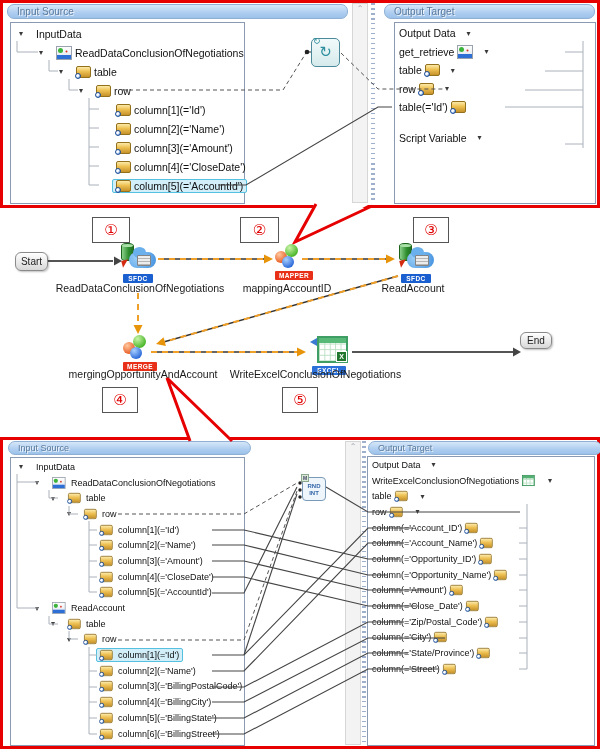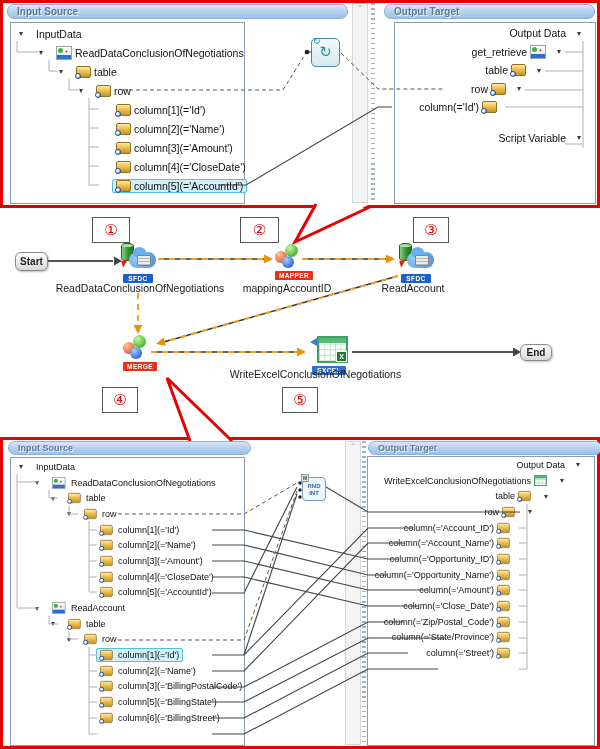--- a/index.html
+++ b/index.html
@@ -1,32 +1,32 @@
 <!DOCTYPE html>
 <html style="--panel-border: #e60000; --sel-fill: #d2eef9; --sel-border: #55c0e0; --sfdc-badge: #1a5fd0; --mapper-badge: #e83018; --excel-badge: #2a70d8;"><head>
 <meta charset="utf-8">
 <style>
   html,body{margin:0;padding:0;background:#fff;}
   #page{position:relative;width:600px;height:749px;background:#fff;overflow:hidden;
         font-family:"Liberation Sans",sans-serif;color:#111;}
   .abs{position:absolute;}
   .redpanel{border:3px solid var(--panel-border,#e60000);background:#fff;}
   .hdr{background:linear-gradient(180deg,#d6e7f8 0%,#aecdf0 60%,#9cc2ea 100%);
-       border:1px solid #8fb0d4;border-radius:7px;color:#5a7a9c;font-weight:bold;
+       border:1px solid #8fb0d4;border-radius:7px;color:#5a7a9c;font-weight:normal;
        font-size:10px;line-height:13px;padding-left:9px;
        text-shadow:1px 1px 0 rgba(255,255,255,.8);}
   .tbox{background:#fff;border:1px solid #8a9ab2;}
   .scrollstrip{background:#f3f3f3;border:1px solid #d6d6d6;}
   .scrollstrip .up{display:block;color:#9aa0aa;font-size:8px;line-height:10px;text-align:center;}
   .splitter{width:4px;background-image:repeating-linear-gradient(to bottom,#9fb0cc 0 1.5px,transparent 1.5px 5px);}
   
   .tree{z-index:3;}
   .trow{display:flex;align-items:center;font-size:10.5px;white-space:nowrap;}
   .tree.small .trow{font-size:9px;}
-  .trow.right{justify-content:flex-end;}
+  .trow.right{}
   .exp{width:13px;flex:none;font-size:8px;color:#3a3a3a;}
   .exp-sp{width:13px;flex:none;}
   .trow.right .exp{width:11px;text-align:right;}
   .iw{display:flex;align-items:center;gap:3px;padding:0 3px;border:1px solid transparent;}
   .iw.sel{background:var(--sel-fill,#d2eef9);border:1px solid var(--sel-border,#55c0e0);border-radius:2px;}
   .lbl{color:#101010;}
   .ti{flex:none;display:inline-block;position:relative;}
   .tree.small .ti{transform:scale(.85);transform-origin:left center;}
   .ti-table,.ti-column{width:13px;height:10px;border:1px solid #93701c;border-radius:2px;
       background:linear-gradient(180deg,#fceaa9 0%,#eec052 45%,#c6922a 100%);}
@@ -42,21 +42,21 @@
   .ti-excel::before{content:"";position:absolute;left:0;right:0;top:0;height:3px;background:#55b074;}
   .ti-string{width:15px;height:12px;color:#1f48c8;font:italic bold 11px "DejaVu Serif",serif;line-height:11px;}
   .ti-string::after{content:"";position:absolute;right:0;bottom:1px;width:0;height:0;
       border-left:4px solid transparent;border-bottom:5px solid #333;}
   
   .node{z-index:10;}
   .nlabel{z-index:10;font-size:10.5px;text-align:center;color:#1a1a1a;}
   .numbox{z-index:10;width:34px;height:24px;background:#fff;border:1px solid #555;
       color:#e00000;font-family:"DejaVu Sans",sans-serif;font-size:15px;line-height:24px;text-align:center;}
   .pill{z-index:10;border:1.5px solid #8a8a8a;border-radius:6px;background:linear-gradient(#ffffff,#d8d8d8);
-      font-size:10px;font-weight:bold;text-align:center;color:#222;box-shadow:1px 1px 2px rgba(0,0,0,.25);}
+      font-size:10px;font-weight:normal;text-align:center;color:#222;box-shadow:1px 1px 2px rgba(0,0,0,.25);}
   .nbadge{font-size:6.5px;font-weight:bold;color:#fff;text-align:center;letter-spacing:.4px;
       padding:1px 2px;border-radius:1px;margin:1px auto 0 auto;line-height:7px;}
   .b-sfdc{background:var(--sfdc-badge,#1a5fd0);width:26px;}
   .b-mapper{background:var(--mapper-badge,#e83018);width:34px;}
   .b-merge{background:var(--mapper-badge,#e83018);width:30px;}
   .b-excel{background:var(--excel-badge,#2a70d8);width:30px;}
   .sfdc-ic{position:relative;width:38px;height:30px;}
   .cyl{position:absolute;left:2px;top:0;width:11px;height:16px;border:1px solid #1c621c;border-radius:5px/3px;
       background:linear-gradient(90deg,#8cd08c,#2f8f2f 60%,#217021);}
   .cyl::before{content:"";position:absolute;left:0;right:0;top:0;height:3px;border-radius:50%;background:#a8e0a8;}
@@ -194,21 +194,21 @@
       </div>
       <div class="trow right" style="height: 18.5px; padding-right: 72px;">
         <span class="iw">
           <span class="lbl">row</span>
           <span class="ti ti-table"></span>
         </span>
         <span class="exp">▾</span>
       </div>
       <div class="trow right" style="height: 18.5px; padding-right: 92px;">
         <span class="iw">
-          <span class="lbl">column(='Id')</span>
+          <span class="lbl">table(='Id')</span>
           <span class="ti ti-column"></span>
         </span>
       </div>
       <div class="trow right" style="height: 18.5px; padding-right: 12px; margin-top: 12px;">
         <span class="iw">
           <span class="lbl">Script Variable</span>
         </span>
         <span class="exp">▾</span>
       </div>
     </div>
@@ -220,21 +220,21 @@
 
   <div class="abs" style="left:0;top:208px;width:600px;height:229px;z-index:1;background:#fff;"></div>
 
   <div class="abs numbox" style="left:92px;top:217px;width:36px;">①</div>
   <div class="abs numbox" style="left:240px;top:217px;width:37px;">②</div>
   <div class="abs numbox" style="left:413px;top:217px;">③</div>
   <div class="abs numbox" style="left:102px;top:387px;">④</div>
   <div class="abs numbox" style="left:282px;top:387px;">⑤</div>
 
   <div class="abs pill" style="left:15px;top:252px;width:31px;height:17px;line-height:17px;">Start</div>
-  <div class="abs pill" style="left:520px;top:344px;width:30px;height:15px;line-height:15px;">End</div>
+  <div class="abs pill" style="left:520px;top:332px;width:30px;height:15px;line-height:15px;">End</div>
 
   <div class="abs node" style="left:119px;top:243px;width:38px;">
     <div class="sfdc-ic">
       <span class="cyl"></span>
         <span class="cloud"></span>
         <span class="srv"></span>
         <span class="redarr"></span>
     </div>
     <div class="nbadge b-sfdc">SFDC</div>
   </div>
@@ -262,20 +262,21 @@
   <div class="abs nlabel" style="left:340px;top:282px;width:146px;">ReadAccount</div>
 
   <div class="abs node" style="left:123px;top:335px;width:26px;">
     <div class="balls">
         <span class="o"></span>
         <span class="g"></span>
         <span class="bl"></span>
       </div>
     <div class="nbadge b-merge">MERGE</div>
   </div>
+  <div class="abs nlabel" style="left:60px;top:368px;width:166px;">mergingOpportunityAndAccount</div>
 
   <div class="abs node" style="left:310px;top:335px;width:38px;">
     <div class="excel-ic">
       <span class="sheet"></span>
         <span class="xarr"></span>
         <span class="xbox"></span>
     </div>
     <div class="nbadge b-excel">EXCEL</div>
   </div>
   <div class="abs nlabel" style="left:228px;top:368px;width:175px;">WriteExcelConclusionOfNegotiations</div>
@@ -392,20 +393,27 @@
         <span class="exp-sp"></span>
         <span class="iw">
           <span class="ti ti-column"></span>
           <span class="lbl">column[3](='BillingPostalCode')</span>
         </span>
       </div>
       <div class="trow" style="height: 15.7px; padding-left: 72px;">
         <span class="exp-sp"></span>
         <span class="iw">
           <span class="ti ti-column"></span>
+          <span class="lbl">column[4](='BillingCity')</span>
+        </span>
+      </div>
+      <div class="trow" style="height: 15.7px; padding-left: 72px;">
+        <span class="exp-sp"></span>
+        <span class="iw">
+          <span class="ti ti-column"></span>
           <span class="lbl">column[5](='BillingState')</span>
         </span>
       </div>
       <div class="trow" style="height: 15.7px; padding-left: 72px;">
         <span class="exp-sp"></span>
         <span class="iw">
           <span class="ti ti-column"></span>
           <span class="lbl">column[6](='BillingStreet')</span>
         </span>
       </div>
@@ -470,20 +478,26 @@
       </div>
       <div class="trow right" style="height: 15.7px; padding-right: 76px;">
         <span class="iw">
           <span class="lbl">column(='Close_Date')</span>
           <span class="ti ti-column"></span>
         </span>
       </div>
       <div class="trow right" style="height: 15.7px; padding-right: 76px;">
         <span class="iw">
           <span class="lbl">column(='Zip/Postal_Code')</span>
+          <span class="ti ti-column"></span>
+        </span>
+      </div>
+      <div class="trow right" style="height: 15.7px; padding-right: 76px;">
+        <span class="iw">
+          <span class="lbl">column(='City')</span>
           <span class="ti ti-column"></span>
         </span>
       </div>
       <div class="trow right" style="height: 15.7px; padding-right: 76px;">
         <span class="iw">
           <span class="lbl">column(='State/Province')</span>
           <span class="ti ti-column"></span>
         </span>
       </div>
       <div class="trow right" style="height: 15.7px; padding-right: 76px;">

